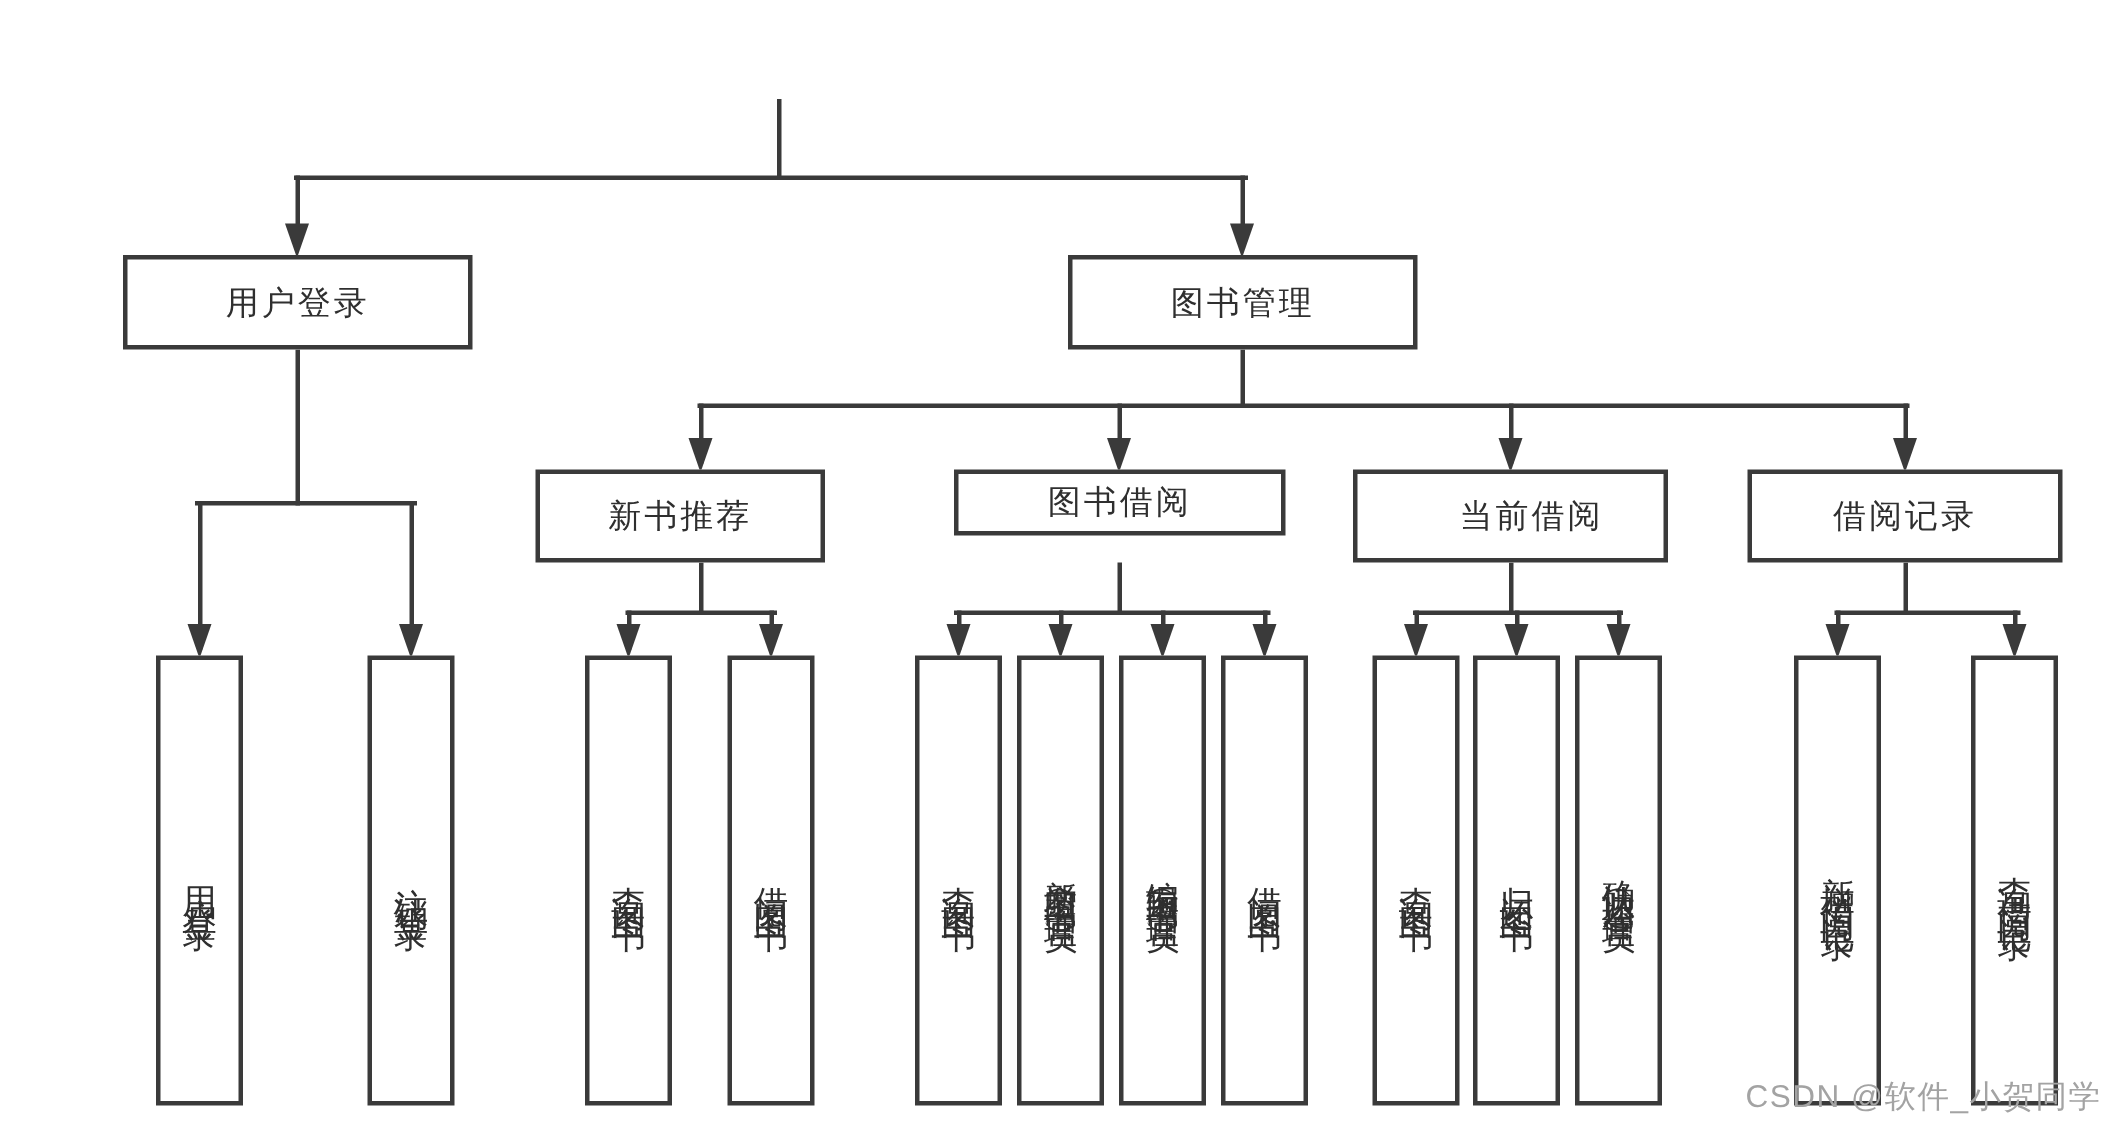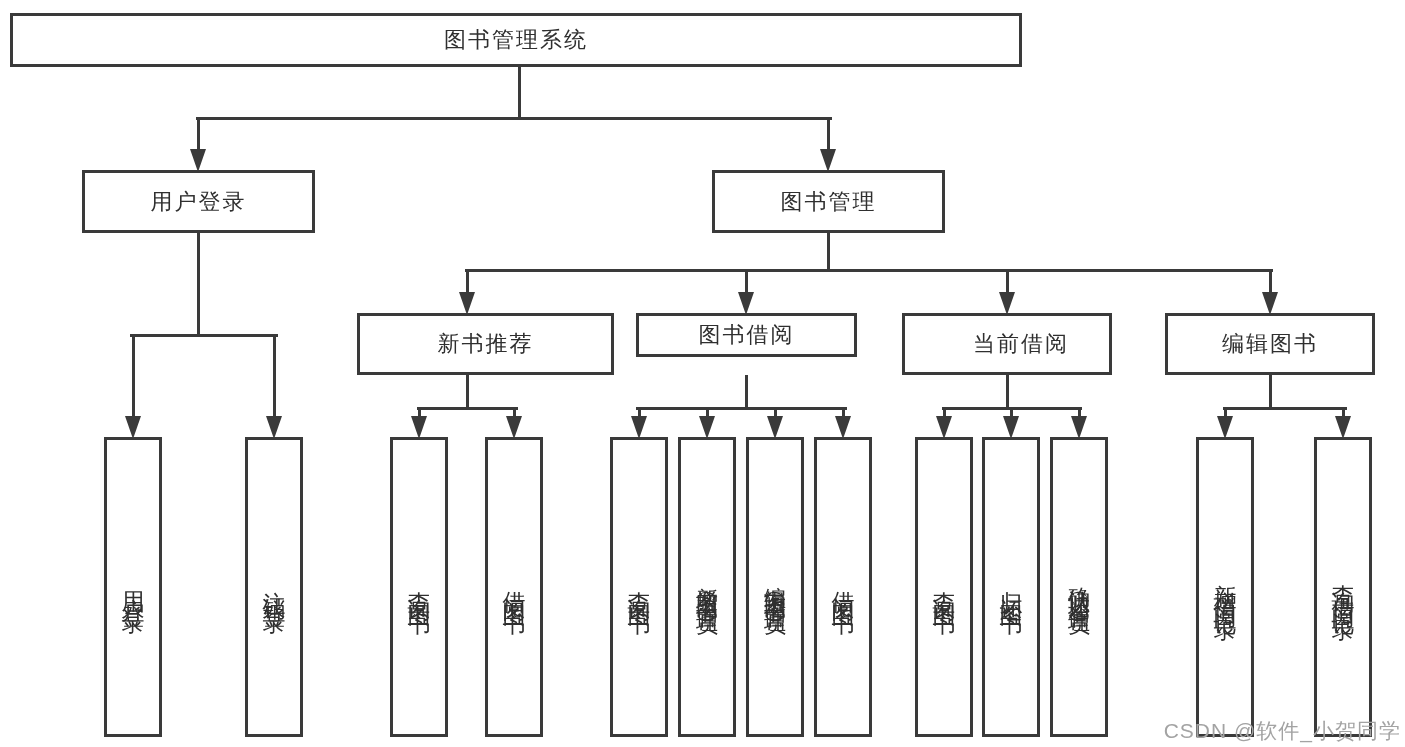--- a/index.html
+++ b/index.html
@@ -59,42 +59,39 @@
     color:#a3a3a3;
     z-index:5;
     white-space:nowrap;
   }
 </style>
 </head>
 <body>
 
 <div id="stage">
 
-  <div class="box hbox" style="left:10px;top:13px;width:1012px;height:54px;">
-    <span class="lbl">图书管理系统</span>
-  </div>
 
   <div class="box hbox" style="left:82px;top:170px;width:233px;height:63px;">
     <span class="lbl">用户登录</span>
   </div>
   <div class="box hbox" style="left:712px;top:170px;width:233px;height:63px;">
     <span class="lbl">图书管理</span>
   </div>
 
-  <div class="box hbox" style="left:357px;top:313px;width:257px;height:62px;">
+  <div class="box hbox" style="left:357px;top:313px;width:193px;height:62px;">
     <span class="lbl">新书推荐</span>
   </div>
   <div class="box hbox" style="left:636px;top:313px;width:221px;height:44px;">
     <span class="lbl">图书借阅</span>
   </div>
   <div class="box hbox" style="left:902px;top:313px;width:210px;height:62px;padding-left:28px;">
     <span class="lbl">当前借阅</span>
   </div>
   <div class="box hbox" style="left:1165px;top:313px;width:210px;height:62px;">
-    <span class="lbl">编辑图书</span>
+    <span class="lbl">借阅记录</span>
   </div>
 
   <div class="box vbox" style="left:104px;top:437px;width:58px;height:300px;">
     <span class="lbl">用户登录</span>
   </div>
   <div class="box vbox" style="left:245px;top:437px;width:58px;height:300px;">
     <span class="lbl">注销登录</span>
   </div>
 
   <div class="box vbox" style="left:390px;top:437px;width:58px;height:300px;">

